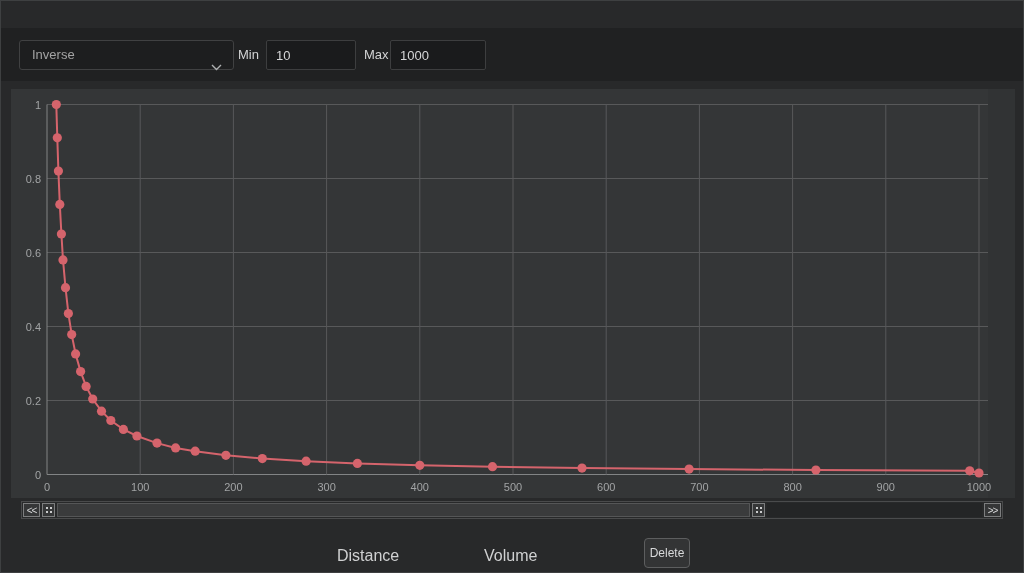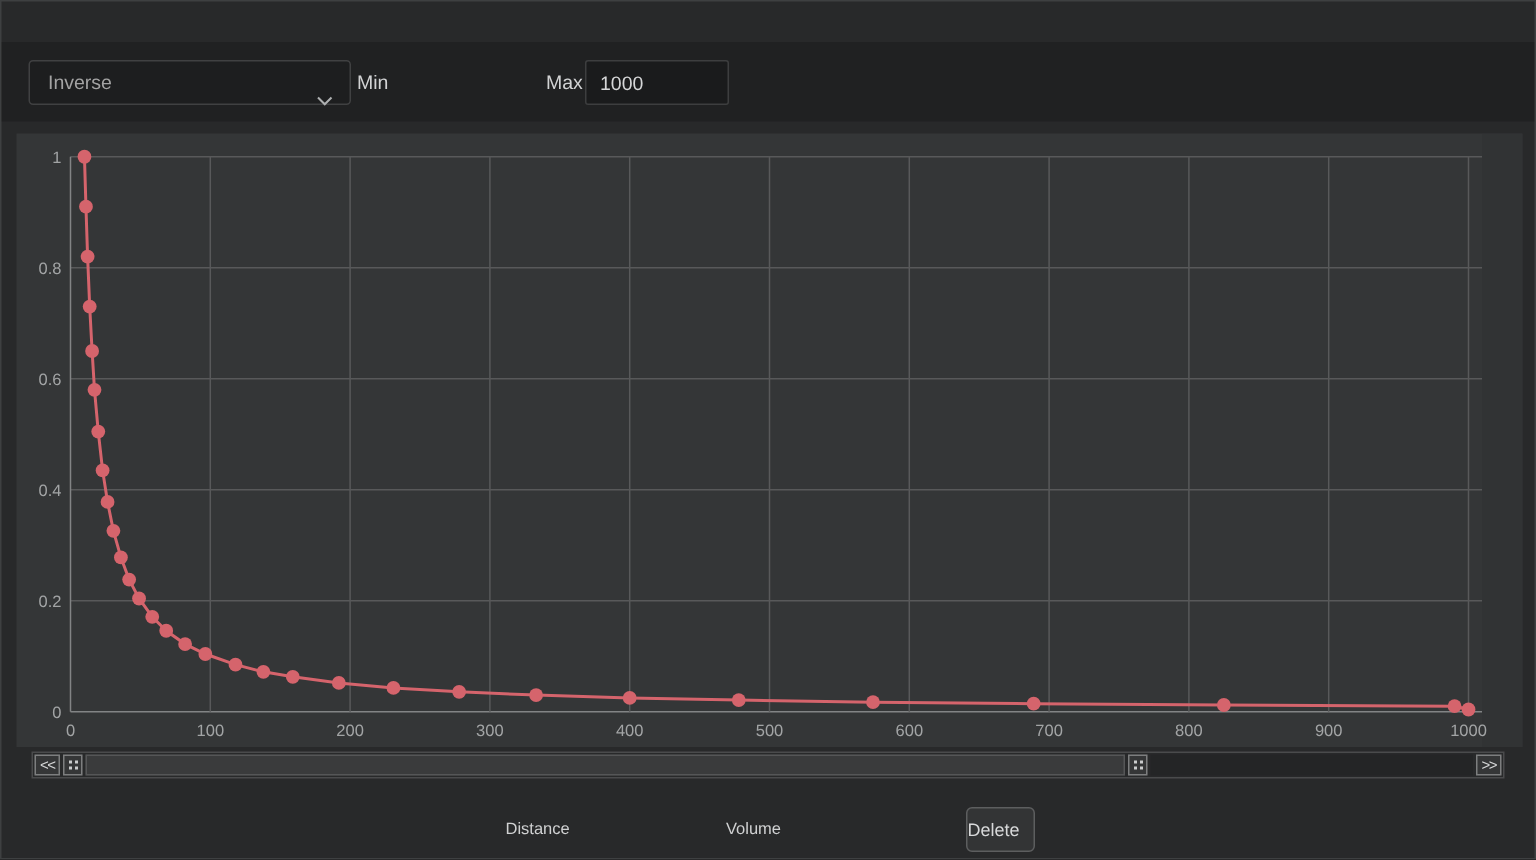--- a/index.html
+++ b/index.html
@@ -59,45 +59,46 @@
   .sb-arrow{width:17px;letter-spacing:-1px;}
   .sb-grip{width:13px;display:flex;align-items:center;justify-content:center;}
   .dotgrid{width:6px;height:6px;position:relative;}
   .dotgrid::before{
     content:"";position:absolute;left:0;top:0;width:2px;height:2px;background:#cacbcc;
     box-shadow:4px 0 0 #cacbcc, 0 4px 0 #cacbcc, 4px 4px 0 #cacbcc;
   }
   .sb-thumb{width:693px;background:#3a3b3c;border:1px solid #555657;flex:0 0 auto;cursor:grab;}
   .sb-empty{flex:1 1 auto;background:#242526;cursor:pointer;}
   
-  .footer-label{position:absolute;top:546px;font-size:11px;color:#d0d1d2;}
+  .footer-label{position:absolute;top:546px;font-size:16px;color:#d0d1d2;}
   .footer-label.distance{left:336px;}
   .footer-label.volume{left:483px;}
   .delete-btn{
     position:absolute;left:643px;top:537px;width:46px;height:30px;
     background:#333435;border:1px solid #5d5e5f;border-radius:4px;
-    color:#d8d9da;font-size:12px;line-height:28px;text-align:left;cursor:pointer;
+    color:#d8d9da;font-size:12px;line-height:28px;text-align:center;cursor:pointer;
   }
 </style>
 </head>
 <body>
 
 <div class="window">
 
 
   <div class="toolbar">
     <div class="dropdown">
       <span>Inverse</span>
       <span class="chev">
         <svg width="11" height="7" viewBox="0 0 11 7">
             <polyline points="1,1 5.5,5.5 10,1" fill="none" stroke="#aeb0b1" stroke-width="1.4"></polyline>
           </svg>
       </span>
     </div>
     <span class="tb-label min">Min</span>
+    <input class="tb-input min" value="10" style="">
     <span class="tb-label max">Max</span>
     <input class="tb-input max" value="1000" style="">
   </div>
 
   <div class="chart-panel">
     <svg id="chart-svg" width="1004" height="409">
         <rect x="977" y="0" width="27" height="409" fill="#313334"></rect>
         <line x1="36" y1="385.5" x2="977" y2="385.5" stroke="#828485" stroke-width="1"></line>
         <text x="30" y="389.5" text-anchor="end" fill="#a2a4a5" font-size="11px" font-family="Liberation Sans, sans-serif">0</text>
         <line x1="36" y1="311.5" x2="977" y2="311.5" stroke="#58595a" stroke-width="1"></line>

